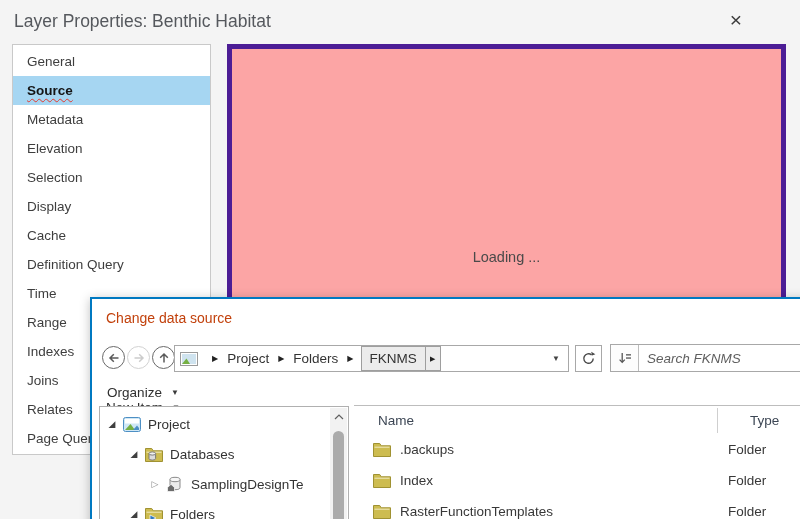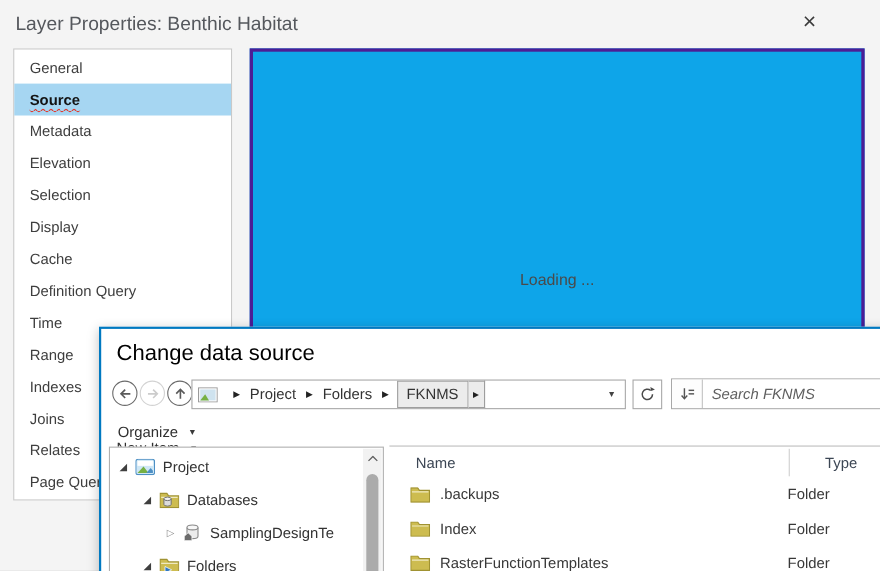--- a/index.html
+++ b/index.html
@@ -10,27 +10,27 @@
   .lp-title { position:absolute; left:14px; top:11px; font-size:17.5px; color:#55585d; }
   .lp-close { position:absolute; left:722px; top:6px; width:28px; height:28px; border:none;
               background:transparent; font-size:21px; color:#3c3c3c; cursor:pointer; line-height:28px; text-align:center; }
   .lp-sidebar { position:absolute; left:12px; top:44px; width:199px; height:411px;
                 background:#fff; border:1px solid #c9c9c9; padding-top:2px; }
   .lp-item { height:29px; line-height:29px; padding-left:14px; font-size:13.5px; color:#3e3e3e; white-space:nowrap; }
   .lp-item.selected { background:#a6d6f2; font-weight:bold; color:#141414; }
   .lp-item.selected .wavy { text-decoration:underline; text-decoration-style:wavy;
                             text-decoration-color:#e03a2f; text-decoration-thickness:1px; text-underline-offset:3px; }
   .lp-content { position:absolute; left:227px; top:44px; width:559px; height:411px;
-                background:#0ea5e9; border:3px solid #4c1d95; }
+                background:#fca5a5; border:5px solid #4c1d95; }
   .lp-loading { position:absolute; left:0; right:0; top:200px; text-align:center; font-size:14.5px; color:#4a4a4a; }
 
   
   .cds { position:absolute; left:90px; top:297px; width:740px; height:420px;
          background:#fff; border:2px solid #0079c1; box-shadow:0 2px 10px rgba(0,0,0,.25); }
-  .cds-title { position:absolute; left:14px; top:11px; font-size:20px; color:#000000; }
+  .cds-title { position:absolute; left:14px; top:11px; font-size:14px; color:#c2410c; }
 
   .nav-btn { position:absolute; top:47px; width:23px; height:23px; border-radius:50%;
              background:#fff; display:flex; align-items:center; justify-content:center; cursor:pointer; }
   .nav-enabled { border:1px solid #6a6a6a; }
   .nav-disabled { border:1px solid #d2d2d2; }
 
   .crumb-bar { position:absolute; left:82px; top:46px; width:395px; height:27px;
                border:1px solid #a8a8a8; background:#fff; display:flex; align-items:center; font-size:13.5px; color:#333; }
   .crumb-sep { font-size:8px; color:#222; margin:0 7px; line-height:1; }
   .crumb-seg { padding:0 2px; cursor:pointer; }
@@ -73,21 +73,21 @@
   .scroll-thumb { position:absolute; left:3px; top:23px; width:11px; height:110px; background:#ababab; border-radius:6px; cursor:pointer; }
 
   .file-list { position:absolute; left:262px; top:106px; width:478px; border-top:1px solid #bdbdbd; }
   .fl-header { position:relative; height:28px; display:flex; align-items:center; font-size:13.5px; color:#3c4654; }
   .fl-col-name { padding-left:24px; }
   .fl-col-type { position:absolute; left:396px; }
   .fl-divider { position:absolute; left:363px; top:2px; height:25px; width:1px; background:#cfcfcf; }
   .fl-row { position:relative; height:31px; display:flex; align-items:center; font-size:13.5px; color:#383838; cursor:default; }
   .fl-icon { position:absolute; left:19px; display:flex; }
   .fl-name { position:absolute; left:46px; }
-  .fl-type { position:absolute; left:362px; }
+  .fl-type { position:absolute; left:374px; }
 </style>
 </head>
 <body>
 
 <div class="screen">
 
   <div class="lp-title">Layer Properties: Benthic Habitat</div>
   <button class="lp-close">×</button>
 
   <div class="lp-sidebar">

